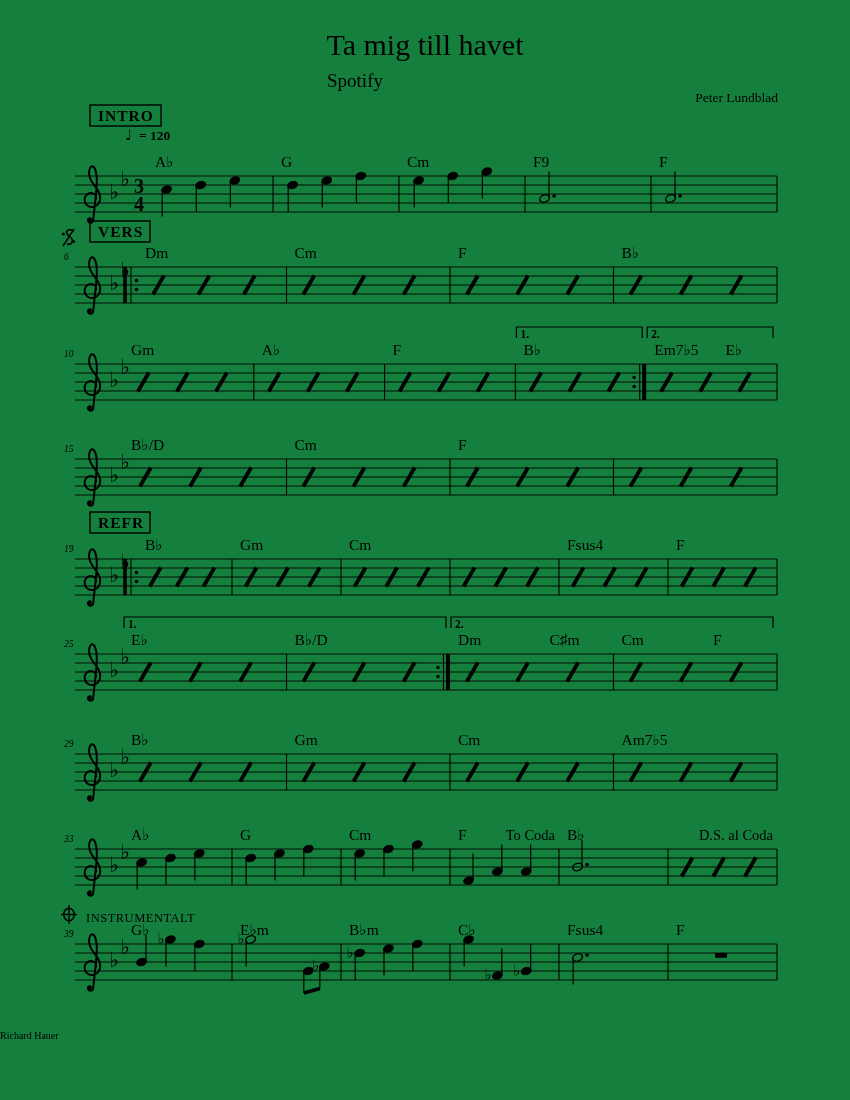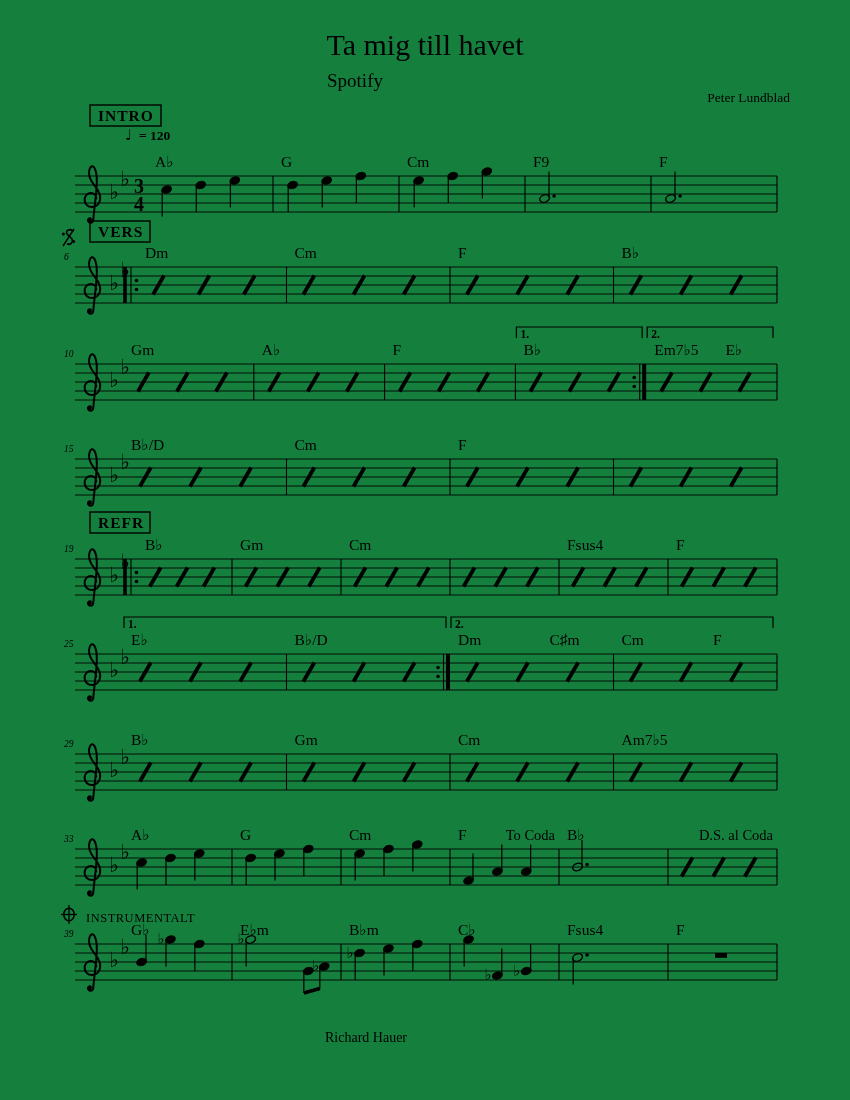--- a/index.html
+++ b/index.html
@@ -1,21 +1,21 @@
 <!DOCTYPE html>
 <html><head>
 <meta charset="utf-8">
 <style>
   html,body{margin:0;padding:0;background:#888;}
   .page{position:relative;width:850px;height:1100px;background:#15803d;color:#000;
         font-family:"Liberation Serif","DejaVu Serif","DejaVu Sans",serif;overflow:hidden;margin:0 auto;}
   .title{position:absolute;top:28px;left:0;width:850px;text-align:center;font-size:30px;}
   .subtitle{position:absolute;top:70px;left:0;width:710px;text-align:center;font-size:19px;}
-  .composer{position:absolute;top:90px;right:60px;font-size:13.5px;}
-  .footer{position:absolute;top:1030px;left:0;width:732px;text-align:center;font-size:14px;}
+  .composer{position:absolute;top:90px;right:72px;font-size:13.5px;}
+  .footer{position:absolute;top:1030px;left:0;width:732px;text-align:left;font-size:10px;}
   #score{position:absolute;left:0;top:0;}
 </style>
 </head>
 <body>
 
 <div class="page">
   <div class="title">Ta mig till havet</div>
   <div class="subtitle">Spotify</div>
   <div class="composer">Peter Lundblad</div>
   <svg id="score" width="850" height="1100">

